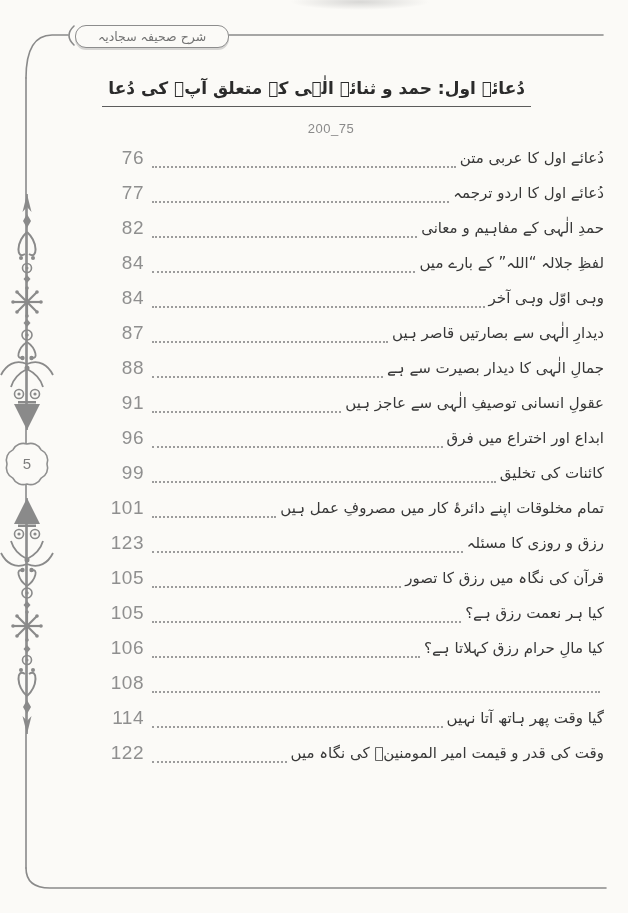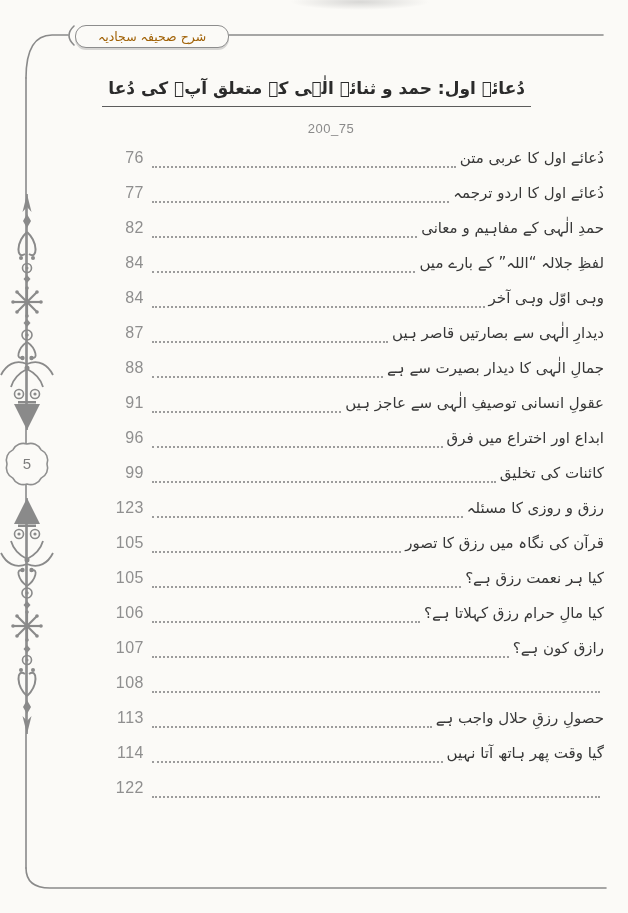--- a/index.html
+++ b/index.html
@@ -14,37 +14,37 @@
     pointer-events:none;
   }
   .frame-svg,.ornament-svg{position:absolute;pointer-events:none;}
   .frame-svg{left:0;top:0;}
   .ornament-svg{left:-1px;top:188px;}
   .header-pill{
     position:absolute;left:75px;top:25px;width:152px;height:21px;
     border:1.4px solid #8d8d8d;border-radius:11px;background:#fbfaf7;
     box-shadow:0 2px 0 rgba(130,130,130,.3);
     display:flex;align-items:center;justify-content:center;
-    font-size:12.5px;color:#a16207;direction:rtl;white-space:nowrap;
+    font-size:12.5px;color:#737373;direction:rtl;white-space:nowrap;
   }
   .heading-wrap{
     position:absolute;top:78px;left:131px;width:400px;text-align:center;direction:rtl;
   }
   .heading-text{
     display:inline-block;font-size:17px;font-weight:bold;color:#2b2b2b;
     padding:0 6px 8px;border-bottom:1.6px solid #5c5c5c;white-space:nowrap;
   }
   .heading-code{
     margin-top:14px;font-size:13px;color:#8a8a8a;letter-spacing:.5px;
     font-family:"Liberation Sans",sans-serif;direction:ltr;
   }
   .toc{position:absolute;left:84px;top:140px;width:520px;}
   .toc-row{height:35px;display:flex;align-items:center;}
   .toc-page{
-    flex:none;width:60px;text-align:right;font-size:16px;color:#8f8f8f;
+    flex:none;width:60px;text-align:right;font-size:19px;color:#8f8f8f;
     font-family:"Liberation Sans",sans-serif;letter-spacing:.5px;
   }
   .toc-dots{
     flex:1 1 auto;height:12px;box-sizing:border-box;margin:8px 4px 0 8px;
     border-bottom:2px dotted #9c9c9c;min-width:10px;
   }
   .toc-title{
     flex:none;font-size:15px;color:#383838;direction:rtl;white-space:nowrap;
   }
   .margin-page-number{
@@ -188,20 +188,25 @@
     <span class="toc-dots"></span>
     <span class="toc-title">ابداع اور اختراع میں فرق</span>
   </div>
 
   <div class="toc-row">
     <span class="toc-page">99</span>
     <span class="toc-dots"></span>
     <span class="toc-title">کائنات کی تخلیق</span>
   </div>
 
+  <div class="toc-row">
+    <span class="toc-page">101</span>
+    <span class="toc-dots"></span>
+    <span class="toc-title">تمام مخلوقات اپنے دائرۂ کار میں مصروفِ عمل ہیں</span>
+  </div>
 
   <div class="toc-row">
     <span class="toc-page">123</span>
     <span class="toc-dots"></span>
     <span class="toc-title">رزق و روزی کا مسئلہ</span>
   </div>
 
   <div class="toc-row">
     <span class="toc-page">105</span>
     <span class="toc-dots"></span>
@@ -213,41 +218,32 @@
     <span class="toc-dots"></span>
     <span class="toc-title">کیا ہر نعمت رزق ہے؟</span>
   </div>
 
   <div class="toc-row">
     <span class="toc-page">106</span>
     <span class="toc-dots"></span>
     <span class="toc-title">کیا مالِ حرام رزق کہلاتا ہے؟</span>
   </div>
 
-  <div class="toc-row">
-    <span class="toc-page">107</span>
-    <span class="toc-dots"></span>
-    <span class="toc-title">رازق کون ہے؟</span>
-  </div>
 
   <div class="toc-row">
     <span class="toc-page">108</span>
     <span class="toc-dots"></span>
   </div>
 
 
-  <div class="toc-row">
-    <span class="toc-page">113</span>
-    <span class="toc-dots"></span>
-    <span class="toc-title">حصولِ رزقِ حلال واجب ہے</span>
-  </div>
 
   <div class="toc-row">
     <span class="toc-page">114</span>
     <span class="toc-dots"></span>
     <span class="toc-title">گیا وقت پھر ہاتھ آتا نہیں</span>
   </div>
 
   <div class="toc-row">
     <span class="toc-page">122</span>
     <span class="toc-dots"></span>
+    <span class="toc-title">وقت کی قدر و قیمت امیر المومنینؑ کی نگاہ میں</span>
   </div>
 </div>
 
 </body></html>

